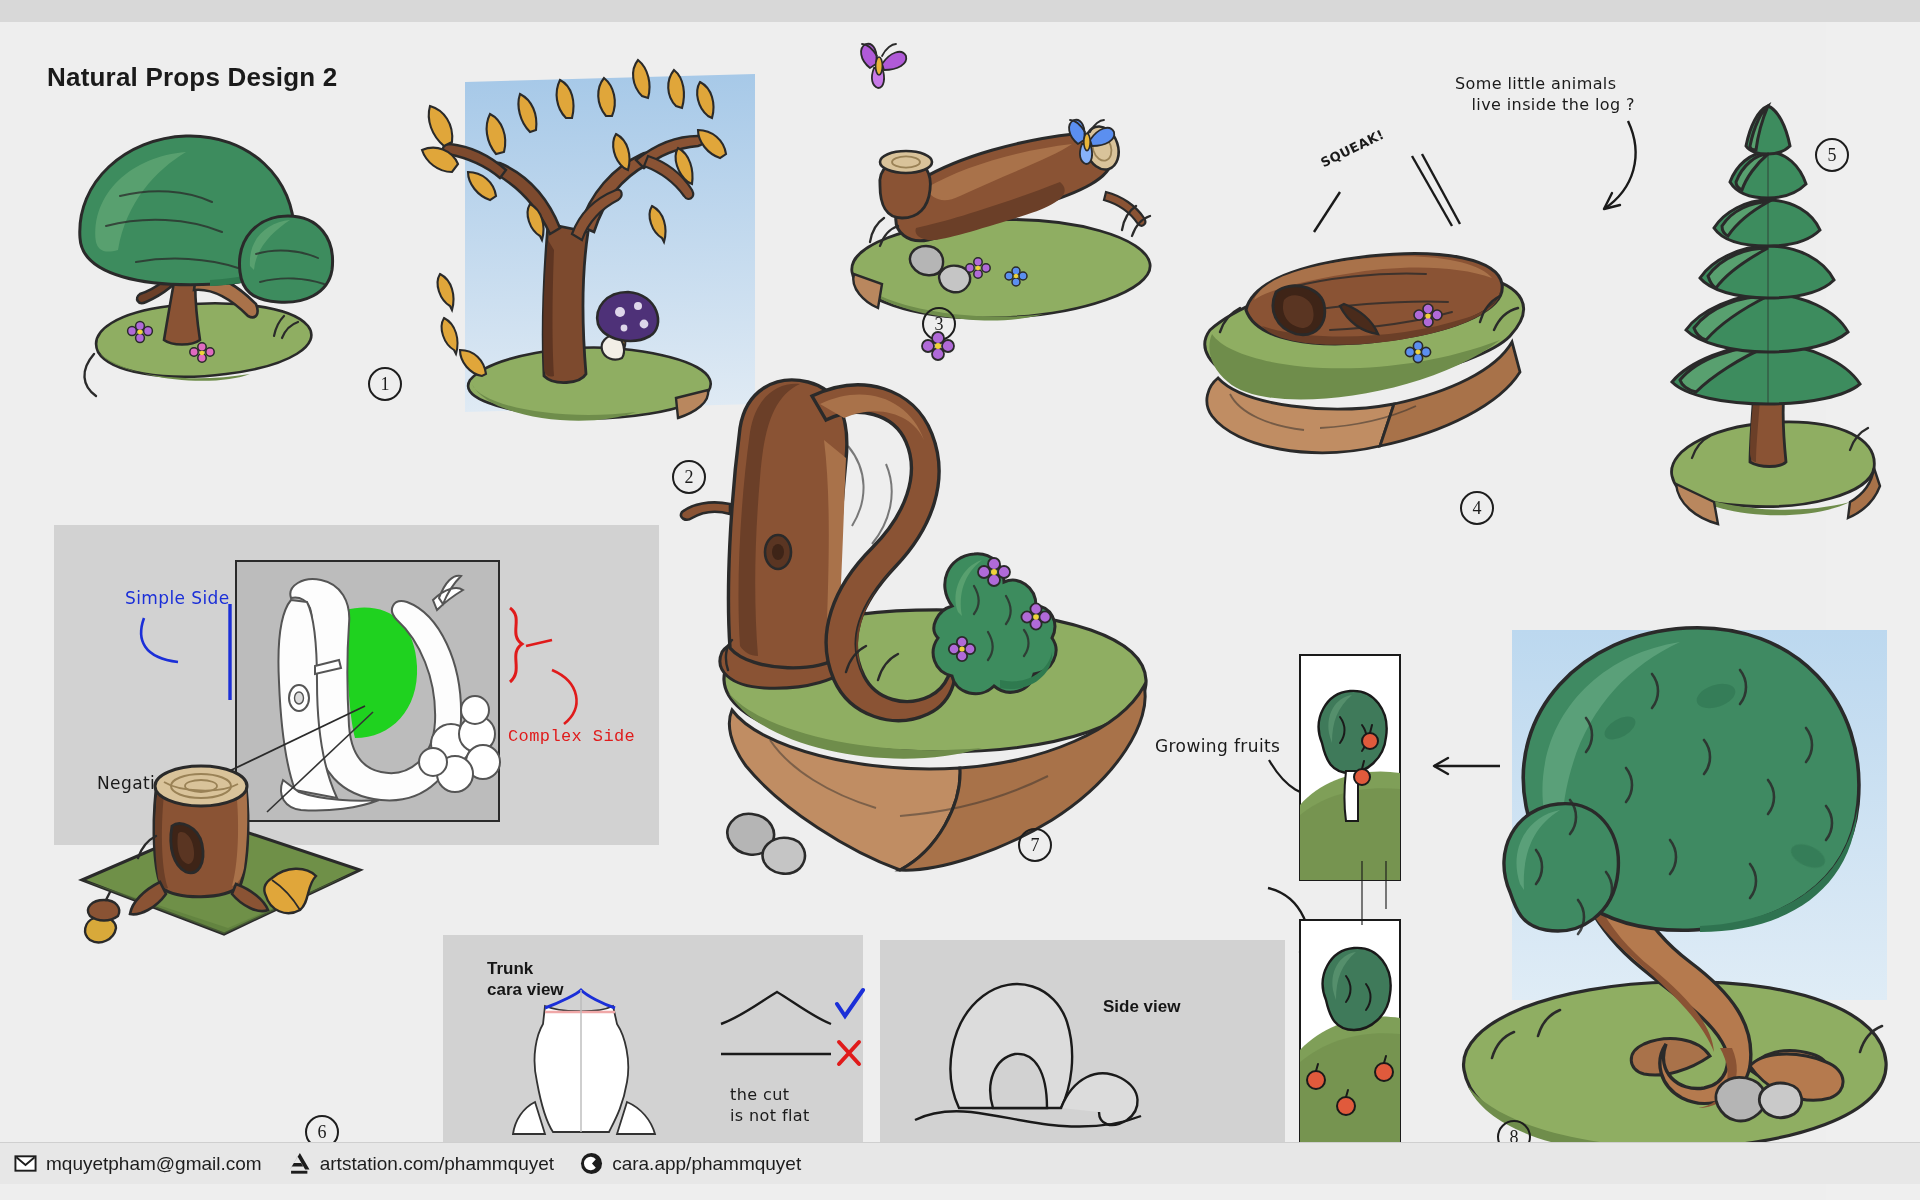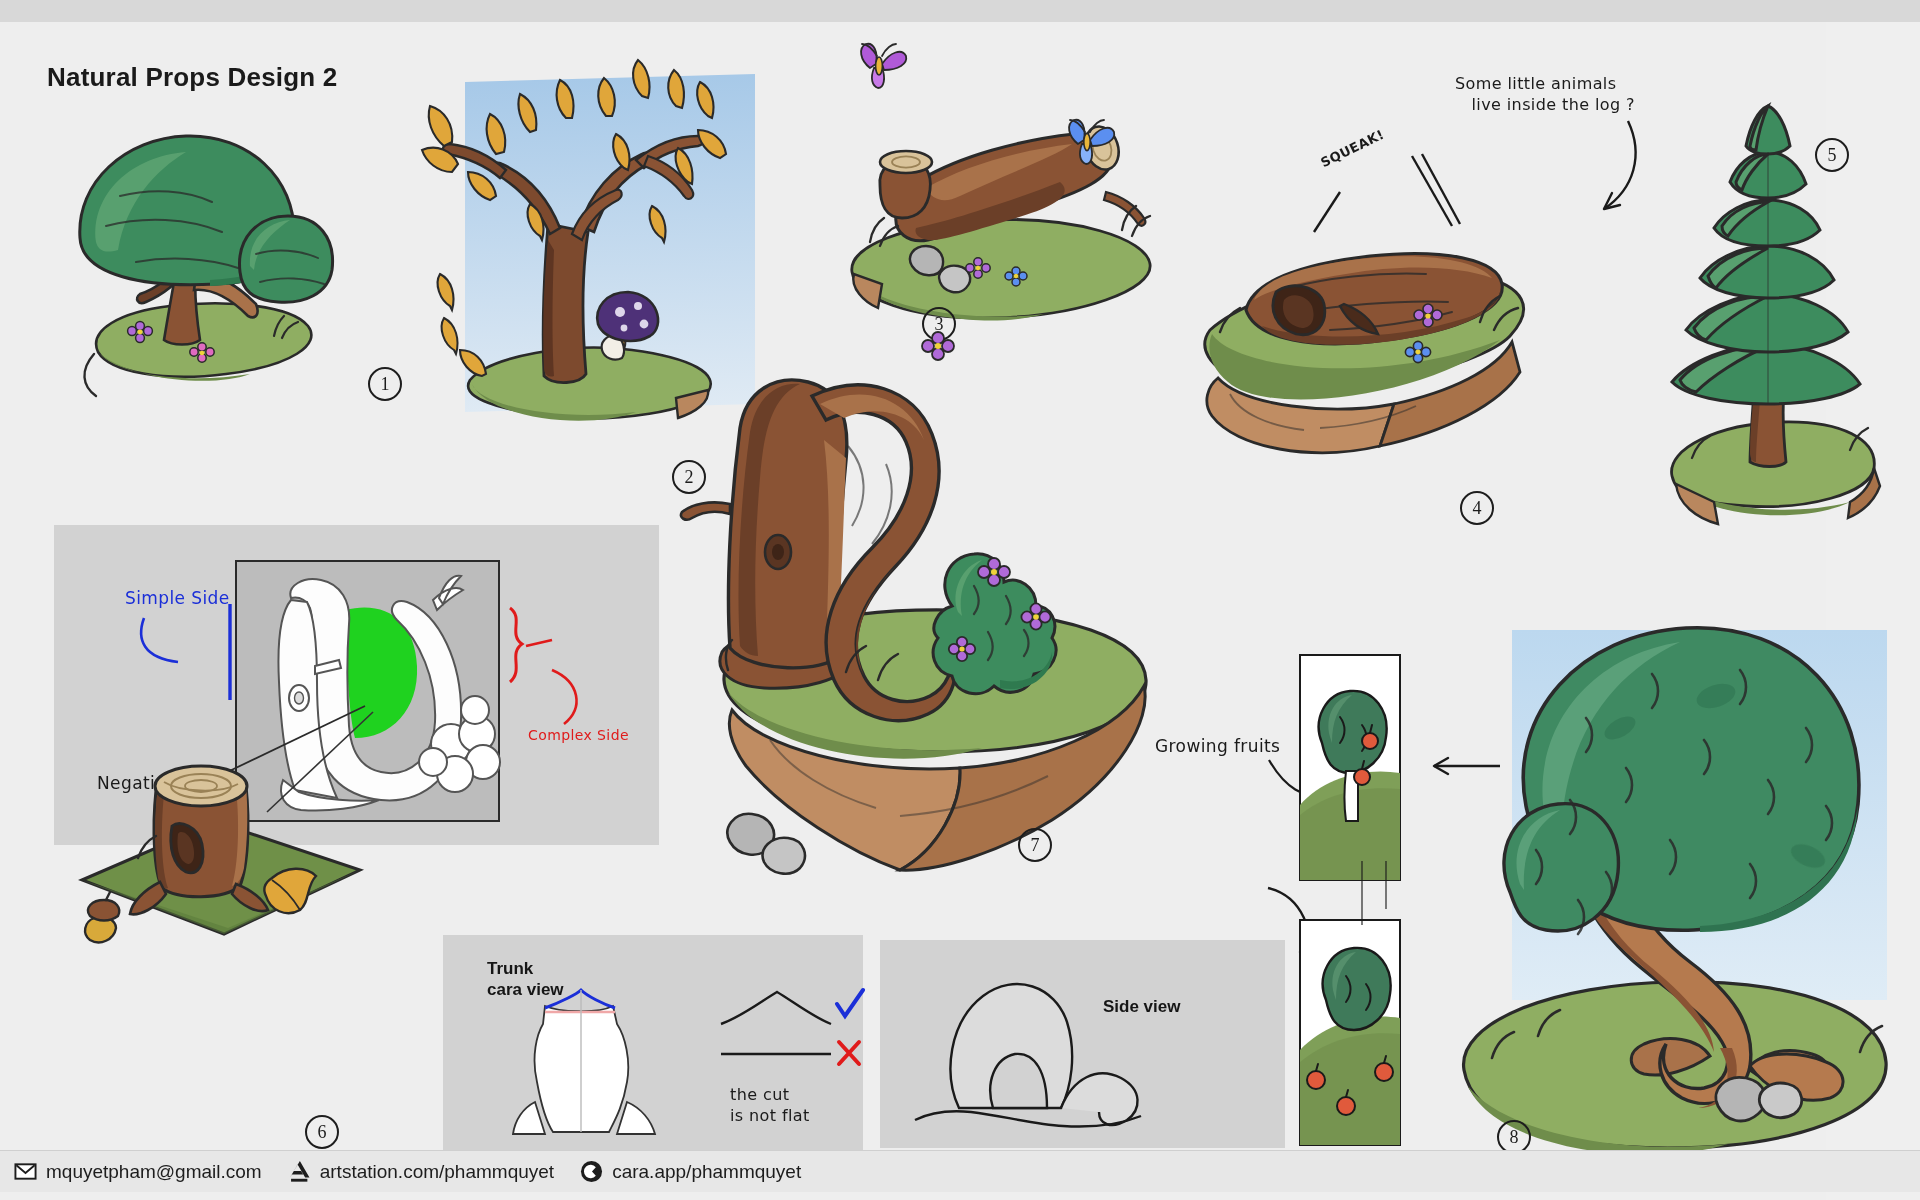--- a/index.html
+++ b/index.html
@@ -53,21 +53,21 @@
   .inner-frame {
     position: absolute; background: #bcbcbc; border: 2px solid #2a2a2a;
   }
   .sky-panel { position: absolute; }
 
   .blue-note { color: #1b2fd8; font-family: "DejaVu Sans", sans-serif; }
   .red-note  { color: #e01b1b; font-family: "DejaVu Sans", sans-serif; }
 
   
   .footer {
-    position: absolute; left: 0; bottom: 8px; width: 1920px; height: 42px;
+    position: absolute; left: 0; bottom: 16px; width: 1920px; height: 42px;
     background: #e7e7e7; border-top: 1px solid #cfcfcf;
     display: flex; align-items: center; padding-left: 14px; gap: 26px;
   }
   .footer .item { display: flex; align-items: center; gap: 9px; }
   .footer .item span.txt { font-size: 19px; color: #1d1d1d; }
   .footer .ico { width: 23px; height: 23px; display: block; }
 
   svg { display: block; overflow: visible; }
   .art { position: absolute; }
 </style>
@@ -356,21 +356,21 @@
     <path d="M14 8 C6 30 14 48 48 52" stroke="#1b2fd8" stroke-width="2.6" fill="none"></path>
   </svg>
   <svg class="art" style="left:222px; top:598px;" width="30" height="110">
     <path d="M8 6 L8 102" stroke="#1b2fd8" stroke-width="3.4" fill="none"></path>
   </svg>
 
   <svg class="art" style="left:500px; top:600px;" width="60" height="120">
     <path d="M10 8 C24 18 8 34 22 44 C8 54 24 70 10 82" stroke="#e01b1b" stroke-width="3" fill="none"></path>
     <path d="M26 46 L52 40" stroke="#e01b1b" stroke-width="2.6" fill="none"></path>
   </svg>
-  <div class="hand red-note" style="left:528px; top:726px; font-size:14px;">Complex Side</div>
+  <div class="hand red-note" style="left:508px; top:726px; font-size:17px;font-family:Liberation Mono, monospace;">Complex Side</div>
   <svg class="art" style="left:500px; top:660px;" width="120" height="80">
     <path d="M52 10 C80 22 84 48 64 64" stroke="#e01b1b" stroke-width="2.6" fill="none"></path>
   </svg>
 
   <div class="hand" style="left:97px; top:772px; font-size:17px;">Negative Space</div>
   <svg class="art" style="left:215px; top:700px;" width="160" height="85">
     <path d="M4 76 L150 6" stroke="#2a2a2a" stroke-width="1.8" fill="none"></path>
   </svg>
 
   <div class="art" style="left:700px; top:380px;">

